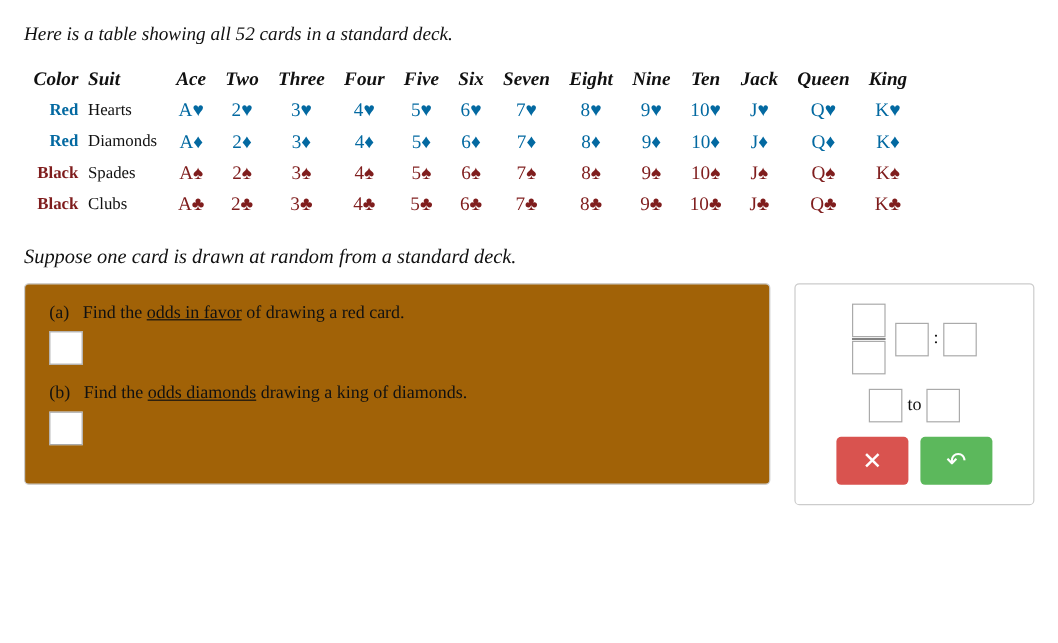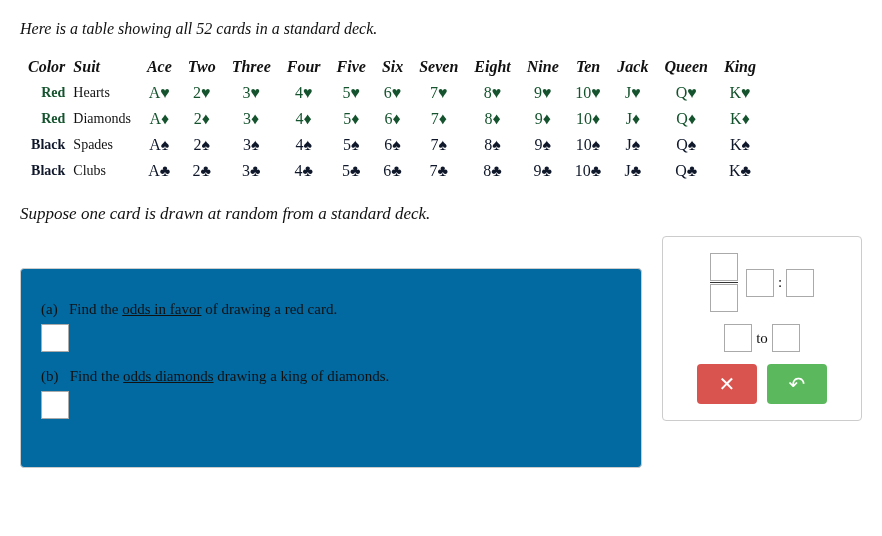--- a/index.html
+++ b/index.html
@@ -29,45 +29,44 @@
       white-space: nowrap;
     }
     .col-color { text-align: right; font-weight: bold; padding-right: 4px; }
     .col-suit { text-align: left; padding-left: 4px; }
     .face-cards-label {
       text-align: right;
       font-weight: bold;
       font-size: 14px;
       padding-right: 8px;
     }
-    .red { color: #14532d; }
-    .black { color: #0f172a; }
+    .red { color: #0369a1; }
+    .black { color: #7f1d1d; }
     .header-row th {
       font-weight: bold;
       font-size: 16px;
       font-style: italic;
     }
     .suppose {
       margin: 12px 0;
       font-size: 17px;
       font-style: italic;
     }
     .qa-section {
       display: flex;
       gap: 20px;
       align-items: flex-start;
     }
     .questions {
-      background: #0369a1;
+      background: #a16207;
       border: 1px solid #ccc;
       border-radius: 4px;
-      padding: 32px 20px;
+      padding: 16px 20px;
       flex: 1;
       min-width: 380px;
-      margin-top: 32px;
     }
     .question-block {
       margin-bottom: 16px;
     }
     .question-block p {
       margin-bottom: 6px;
       font-size: 15px;
     }
     .underline { text-decoration: underline; }
     input[type="text"] {

